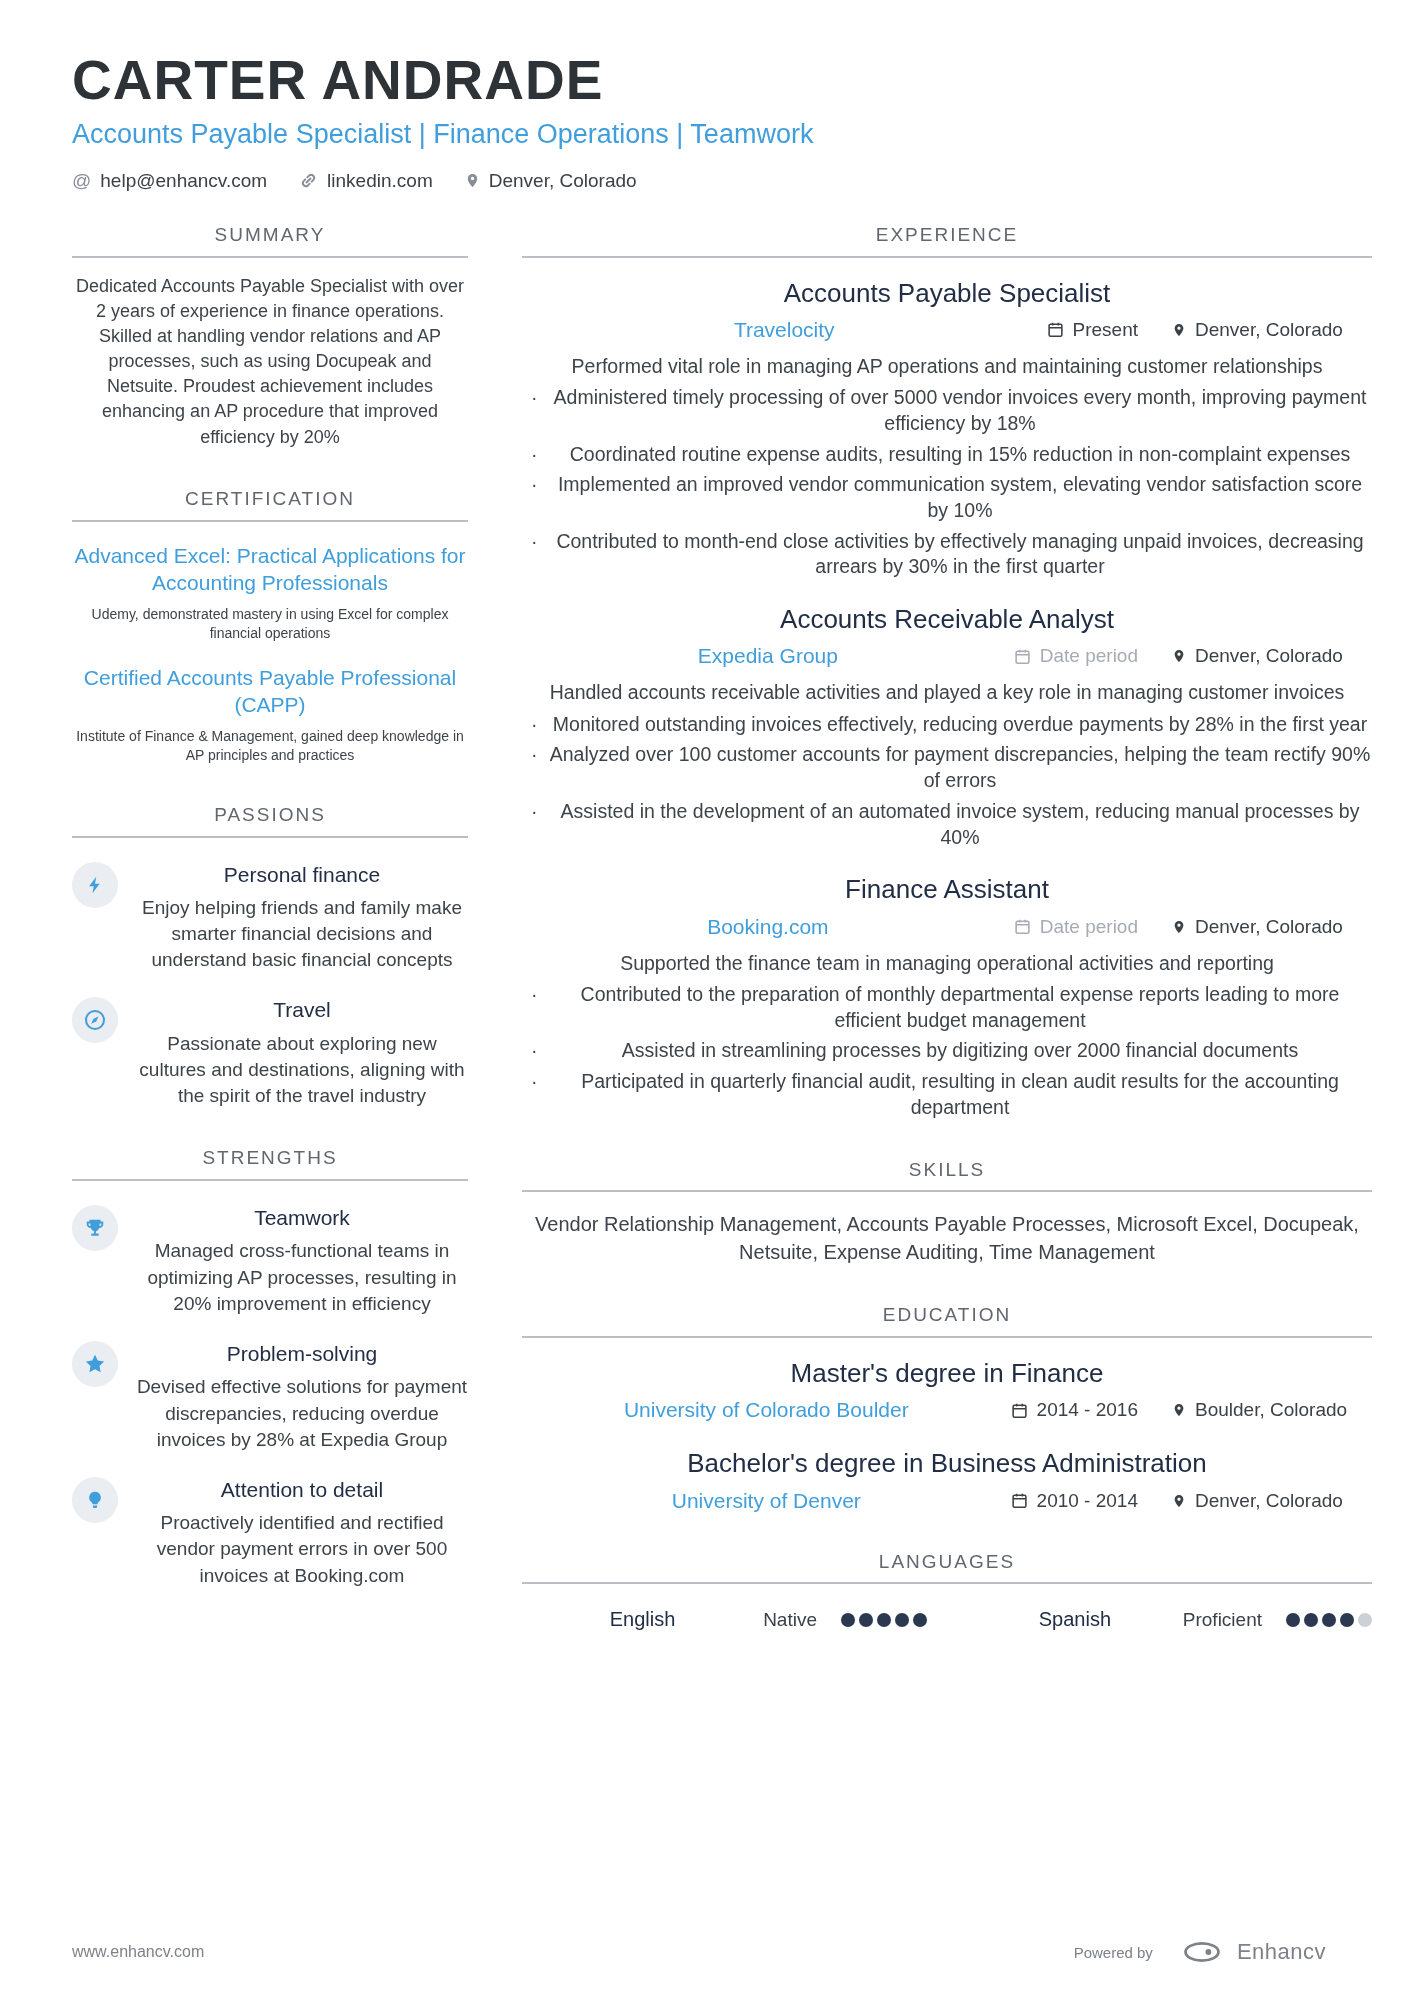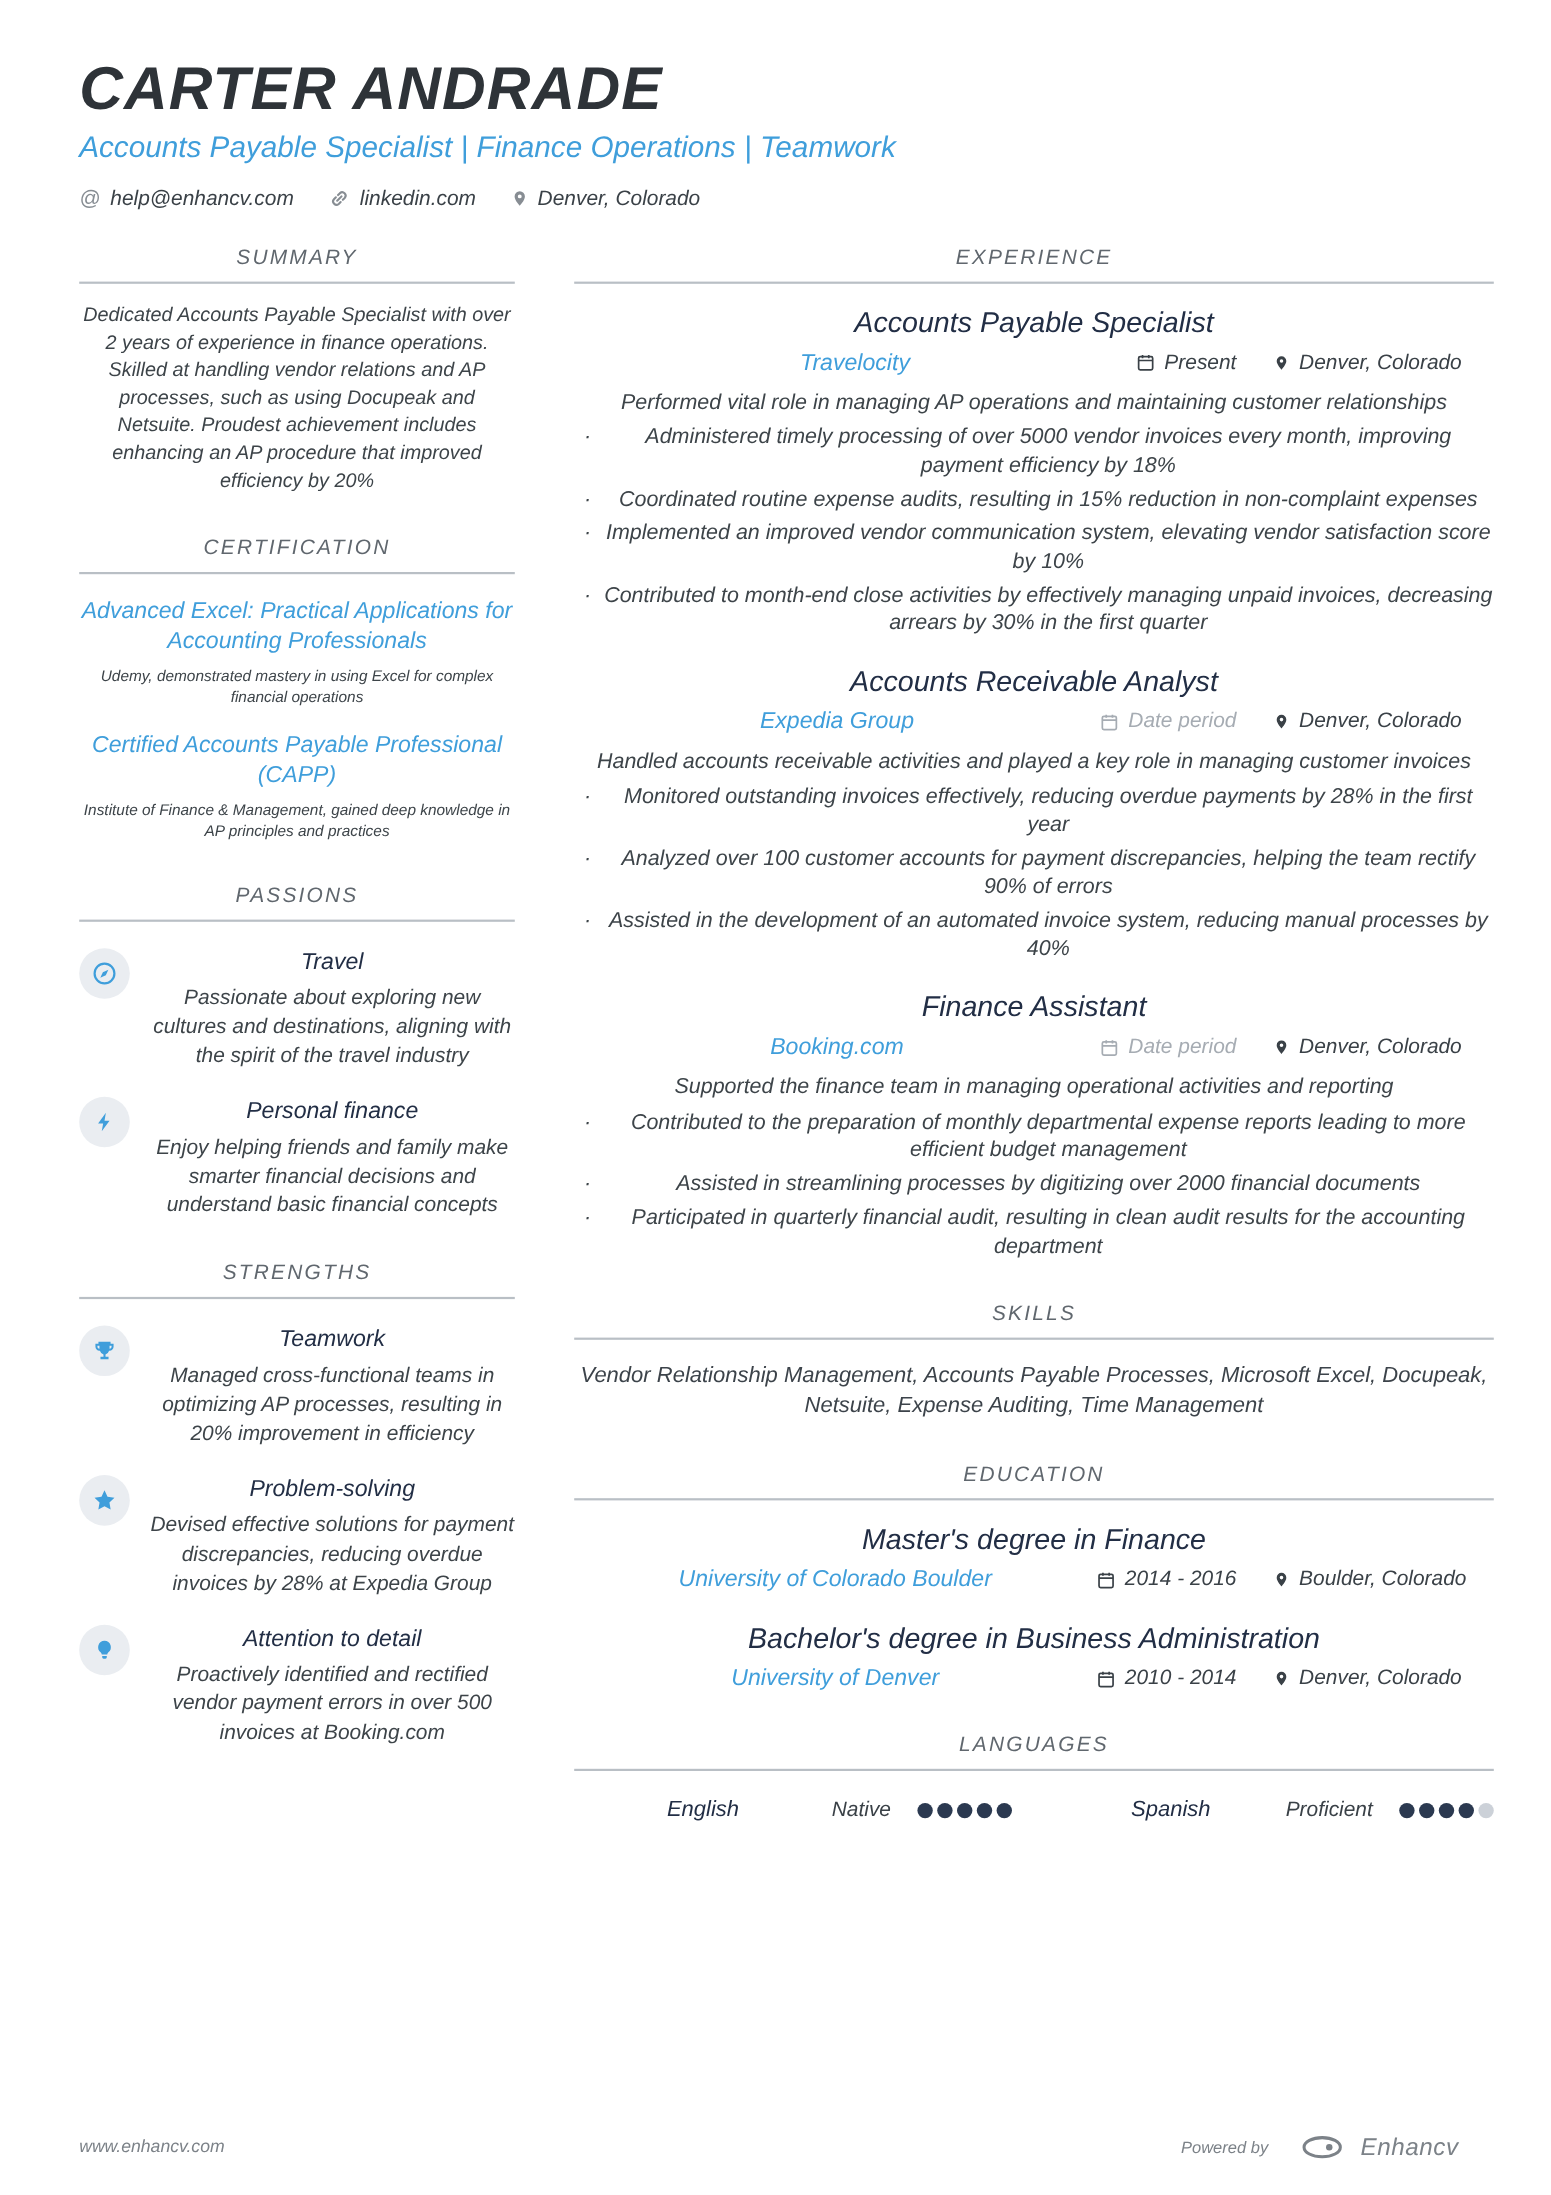--- a/index.html
+++ b/index.html
@@ -11,22 +11,21 @@
     --line:#b9bfc5;
     --iconbg:#eaedf1;
     --icongray:#878d93;
     --footer-gray:#7c8288;
   }
   *{box-sizing:border-box;}
   html,body{margin:0;padding:0;background:#ffffff;}
   .page{
     width:1410px;height:1995px;overflow:hidden;position:relative;background:#ffffff;
     font-family:"Liberation Sans",sans-serif;color:var(--text);
-    padding:52px 52px 0 72px;
-    font-style:italic;
+    padding:52px 38px 0 72px;
   }
   
   .name{font-size:55px;font-weight:bold;color:#2e3338;letter-spacing:1px;margin:0;line-height:1.05;}
   .headline{font-size:27px;color:var(--accent);margin-top:9px;font-weight:normal;}
   .contacts{display:flex;gap:32px;margin-top:20px;font-size:19px;color:#3a4147;align-items:center;}
   .contact{display:flex;align-items:center;gap:9px;cursor:pointer;}
   .cicon{color:var(--icongray);display:flex;align-items:center;}
   .glyph-at::before{content:"@";font-size:19px;line-height:1;}
   
   .columns{display:flex;gap:54px;margin-top:32px;}
@@ -140,39 +139,39 @@
         <div class="cert-item">
           <div class="cert-title">Certified Accounts Payable Professional (CAPP)</div>
           <p class="cert-desc">Institute of Finance &amp; Management, gained deep knowledge in AP principles and practices</p>
         </div>
       </section>
 
       <section class="section">
         <h2 class="section-title">PASSIONS</h2>
         <div class="icon-item">
           <div class="icon-circle">
+            <svg width="20" height="22" viewBox="0 0 24 24" fill="currentColor">
+                <path d="M13.5 2L5 13.5h5.5L9 22l8.5-11.5H12z"></path>
+              </svg>
+          </div>
+          <div class="icon-item-body">
+            <div class="item-title">Personal finance</div>
+            <p class="item-desc">Enjoy helping friends and family make smarter financial decisions and understand basic financial concepts</p>
+          </div>
+        </div>
+        <div class="icon-item">
+          <div class="icon-circle">
             <svg width="24" height="24" viewBox="0 0 24 24" fill="none" stroke="currentColor" stroke-width="2">
                 <circle cx="12" cy="12" r="9"></circle>
                 <path d="M15.5 8.5l-2.3 5-5 2.3 2.3-5z" fill="currentColor" stroke="none"></path>
               </svg>
           </div>
           <div class="icon-item-body">
             <div class="item-title">Travel</div>
             <p class="item-desc">Passionate about exploring new cultures and destinations, aligning with the spirit of the travel industry</p>
-          </div>
-        </div>
-        <div class="icon-item">
-          <div class="icon-circle">
-            <svg width="20" height="22" viewBox="0 0 24 24" fill="currentColor">
-                <path d="M13.5 2L5 13.5h5.5L9 22l8.5-11.5H12z"></path>
-              </svg>
-          </div>
-          <div class="icon-item-body">
-            <div class="item-title">Personal finance</div>
-            <p class="item-desc">Enjoy helping friends and family make smarter financial decisions and understand basic financial concepts</p>
           </div>
         </div>
       </section>
 
       <section class="section">
         <h2 class="section-title">STRENGTHS</h2>
         <div class="icon-item">
           <div class="icon-circle">
             <svg width="22" height="22" viewBox="0 0 24 24" fill="currentColor">
                 <path d="M6 3h12v2h3v3c0 2.2-1.8 4-4 4h-.4A6 6 0 0 1 13 15.7V18h3v2.5H8V18h3v-2.3A6 6 0 0 1 7.4 12H7c-2.2 0-4-1.8-4-4V5h3V3zm-1 4v1c0 1.1.9 2 2 2V7H5zm14 0h-2v3c1.1 0 2-.9 2-2V7z"></path>

